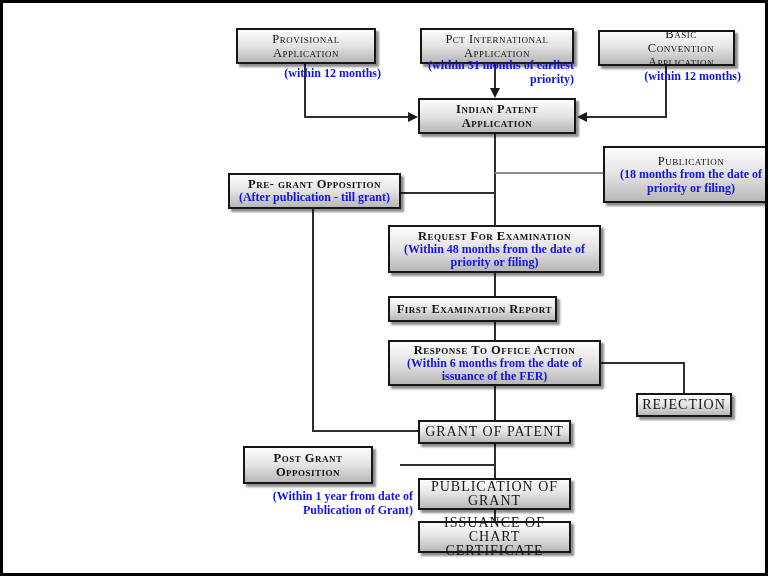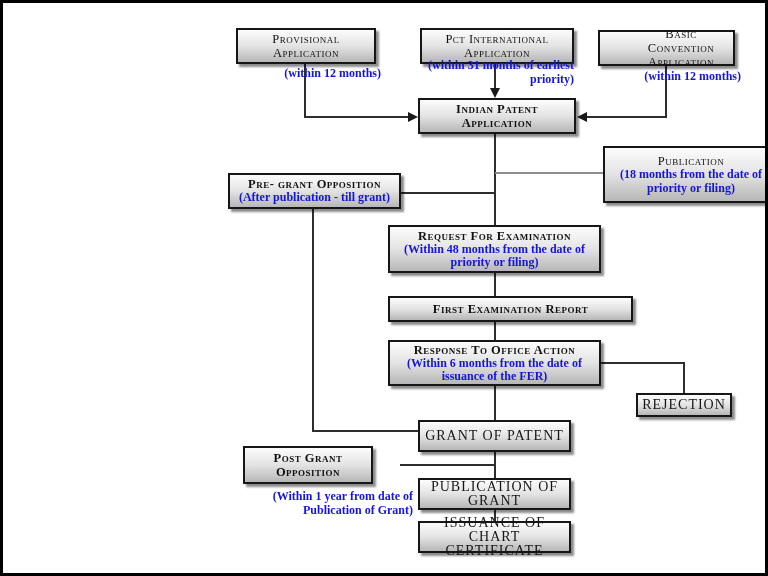--- a/index.html
+++ b/index.html
@@ -84,34 +84,34 @@
   <div class="box" style="left:225px; top:170px; width:173px; height:36px;">
     <span class="lbl b">Pre- grant Opposition</span>
     <span class="note">(After publication - till grant)</span>
   </div>
 
   <div class="box" style="left:385px; top:222px; width:213px; height:48px;">
     <span class="lbl b">Request For Examination</span>
     <span class="note">(Within 48 months from  the date of priority or filing)</span>
   </div>
 
-  <div class="box" style="left:385px; top:293px; width:245px; height:26px;">
+  <div class="box" style="left:385px; top:293px; width:169px; height:26px;align-items:flex-end;">
     <span class="lbl b">First Examination Report</span>
   </div>
 
   <div class="box" style="left:385px; top:337px; width:213px; height:46px;">
     <span class="lbl b">Response To Office Action</span>
     <span class="note">(Within 6 months from the date of issuance of the FER)</span>
   </div>
 
   <div class="box" style="left:633px; top:390px; width:96px; height:24px;">
     <span class="caps">REJECTION</span>
   </div>
 
-  <div class="box" style="left:415px; top:417px; width:153px; height:32px;">
+  <div class="box" style="left:415px; top:417px; width:153px; height:24px;">
     <span class="caps">GRANT OF PATENT</span>
   </div>
 
   <div class="box" style="left:240px; top:443px; width:130px; height:38px;">
     <span class="lbl b">Post Grant Opposition</span>
   </div>
   <div class="float-note note" style="left:228px; top:487px; width:182px;">(Within 1 year from date of Publication of Grant)</div>
 
   <div class="box" style="left:415px; top:475px; width:153px; height:32px;">
     <span class="caps">PUBLICATION OF GRANT</span>

